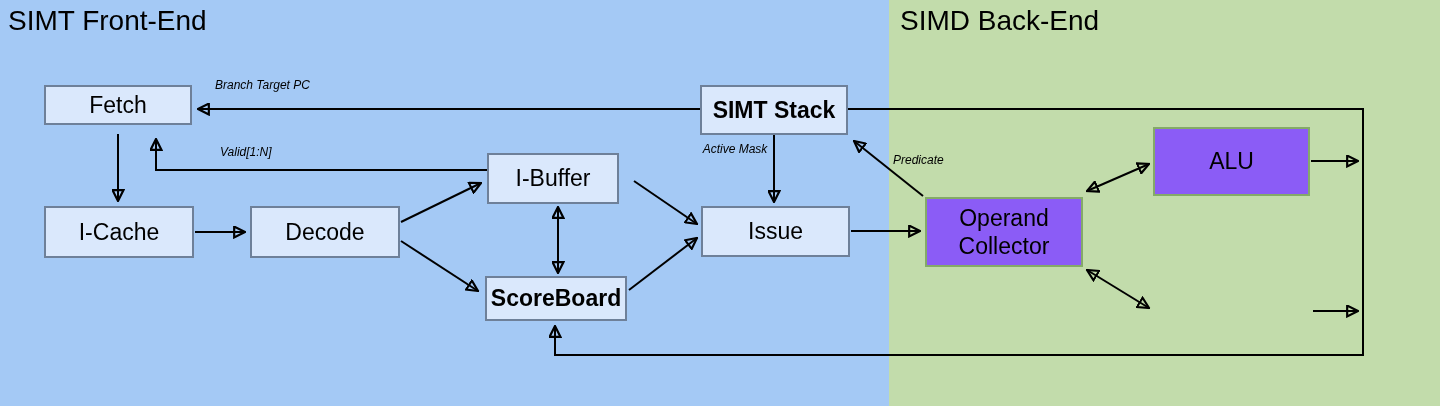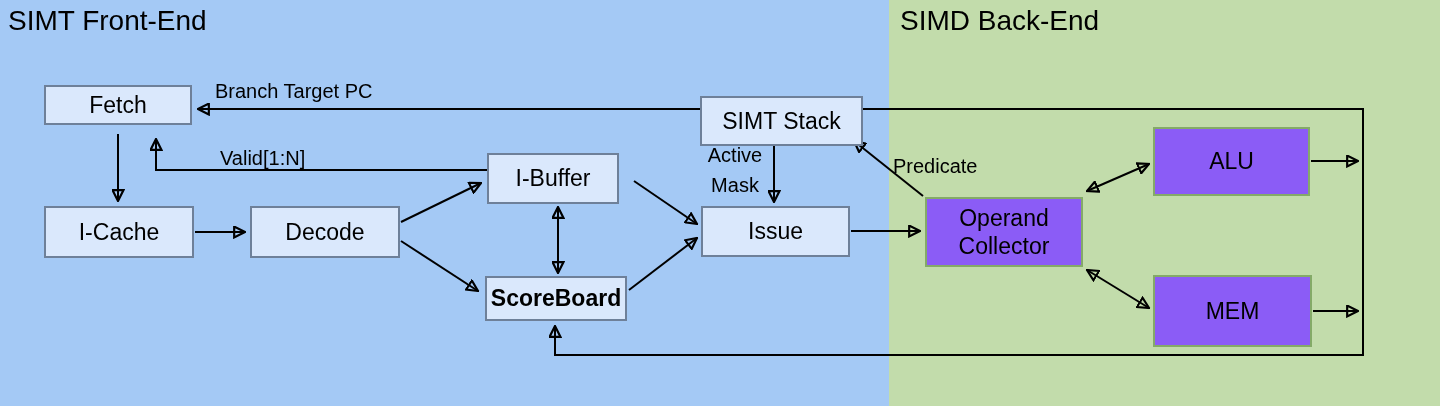--- a/index.html
+++ b/index.html
@@ -54,35 +54,36 @@
     background: #dae8fc;
     border: 2px solid #6e8099;
   }
   .node-green {
     background: #8b5cf6;
     border: 2px solid #84aa68;
   }
 
   .edge-label {
     position: absolute;
-    font-size: 20px;
+    font-size: 12px;
     line-height: 1.5;
     z-index: 4;
     white-space: nowrap;
+    font-style: italic;
   }
   .edge-label.wrap { white-space: normal; text-align: center; }
 
   
   #node-fetch       { left: 44px;   top: 85px;  width: 148px; height: 40px; }
   #node-icache      { left: 44px;   top: 206px; width: 150px; height: 52px; }
   #node-decode      { left: 250px;  top: 206px; width: 150px; height: 52px; }
   #node-ibuffer     { left: 487px;  top: 153px; width: 132px; height: 51px; }
   #node-scoreboard  { left: 485px;  top: 276px; width: 142px; height: 45px; font-weight: bold; }
   #node-issue       { left: 701px;  top: 206px; width: 149px; height: 51px; }
-  #node-simtstack   { left: 700px;  top: 96px;  width: 163px; height: 50px; }
+  #node-simtstack   { left: 700px;  top: 85px;  width: 148px; height: 50px; font-weight: bold; }
   #node-opcollector { left: 925px;  top: 197px; width: 158px; height: 70px; }
   #node-alu         { left: 1153px; top: 127px; width: 157px; height: 69px; }
   #node-mem         { left: 1153px; top: 275px; width: 159px; height: 72px; }
 
   
   #label-btpc      { left: 215px; top: 76px; }
   #label-valid     { left: 220px; top: 143px; }
   #label-active    { left: 698px; top: 140px; width: 74px; }
   #label-predicate { left: 893px; top: 151px; }
 </style>
@@ -124,20 +125,19 @@
 
   <div class="node node-blue" id="node-fetch">Fetch</div>
   <div class="node node-blue" id="node-icache">I-Cache</div>
   <div class="node node-blue" id="node-decode">Decode</div>
   <div class="node node-blue" id="node-ibuffer">I-Buffer</div>
   <div class="node node-blue" id="node-scoreboard">ScoreBoard</div>
   <div class="node node-blue" id="node-issue">Issue</div>
   <div class="node node-blue" id="node-simtstack">SIMT Stack</div>
   <div class="node node-green" id="node-opcollector">Operand Collector</div>
   <div class="node node-green" id="node-alu">ALU</div>
-  <div class="node node-green" id="node-mem">MEM</div>
 
   <div class="edge-label" id="label-btpc">Branch Target PC</div>
   <div class="edge-label" id="label-valid">Valid[1:N]</div>
   <div class="edge-label wrap" id="label-active">Active Mask</div>
   <div class="edge-label" id="label-predicate">Predicate</div>
 
 </div>
 
 </body></html>

